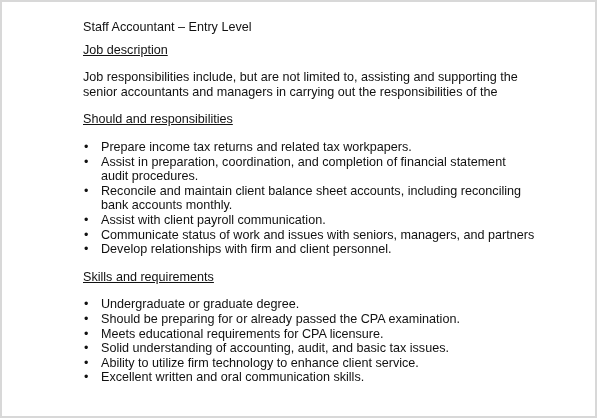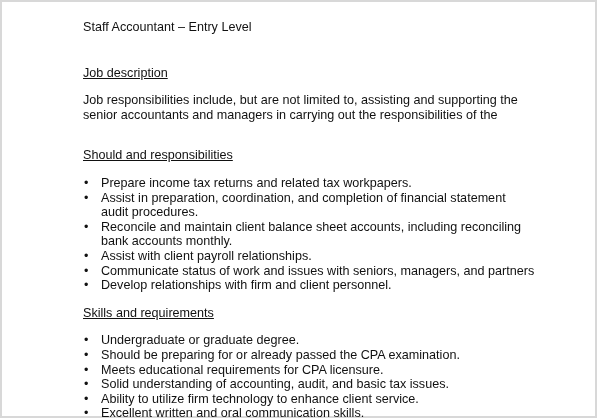--- a/index.html
+++ b/index.html
@@ -18,23 +18,23 @@
       border-bottom: 2px solid #d8d8d8;
       box-sizing: border-box;
       background: #fff;
     }
     .content {
       position: absolute; left: 81px; top: 18px;
       width: 500px;
       font-size: 12.6px;
       line-height: 14.6px;
     }
-    .title { margin: 0 0 31px 0; }
+    .title { margin: 0 0 8px 0; }
     .heading { text-decoration: underline; margin: 0 0 13px 0; }
-    .para { margin: 0 0 26px 0; }
+    .para { margin: 0 0 13px 0; }
     ul { list-style: none; margin: 0 0 13px 0; padding: 0; }
     li { position: relative; padding-left: 18px; }
     li .bullet {
       position: absolute; left: 1px; top: 0;
     }
   </style>
 </head>
 <body>
 
 <div class="page">
@@ -58,21 +58,21 @@
         <div>Assist in preparation, coordination, and completion of financial statement</div>
         <div>audit procedures.</div>
       </li>
       <li>
         <span class="bullet">•</span>
         <div>Reconcile and maintain client balance sheet accounts, including reconciling</div>
         <div>bank accounts monthly.</div>
       </li>
       <li>
         <span class="bullet">•</span>
-        <div>Assist with client payroll relationships.</div>
+        <div>Assist with client payroll communication.</div>
       </li>
       <li>
         <span class="bullet">•</span>
         <div>Communicate status of work and issues with seniors, managers, and partners</div>
       </li>
       <li>
         <span class="bullet">•</span>
         <div>Develop relationships with firm and client personnel.</div>
       </li>
     </ul>

